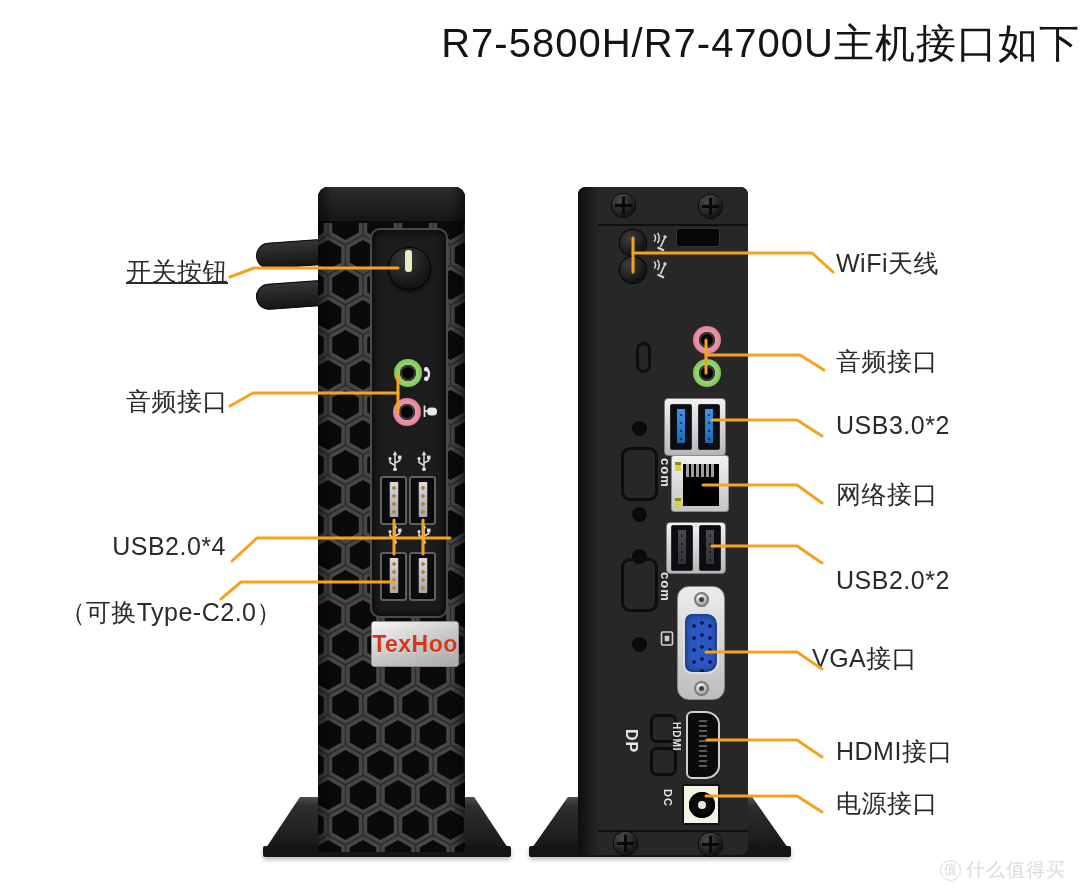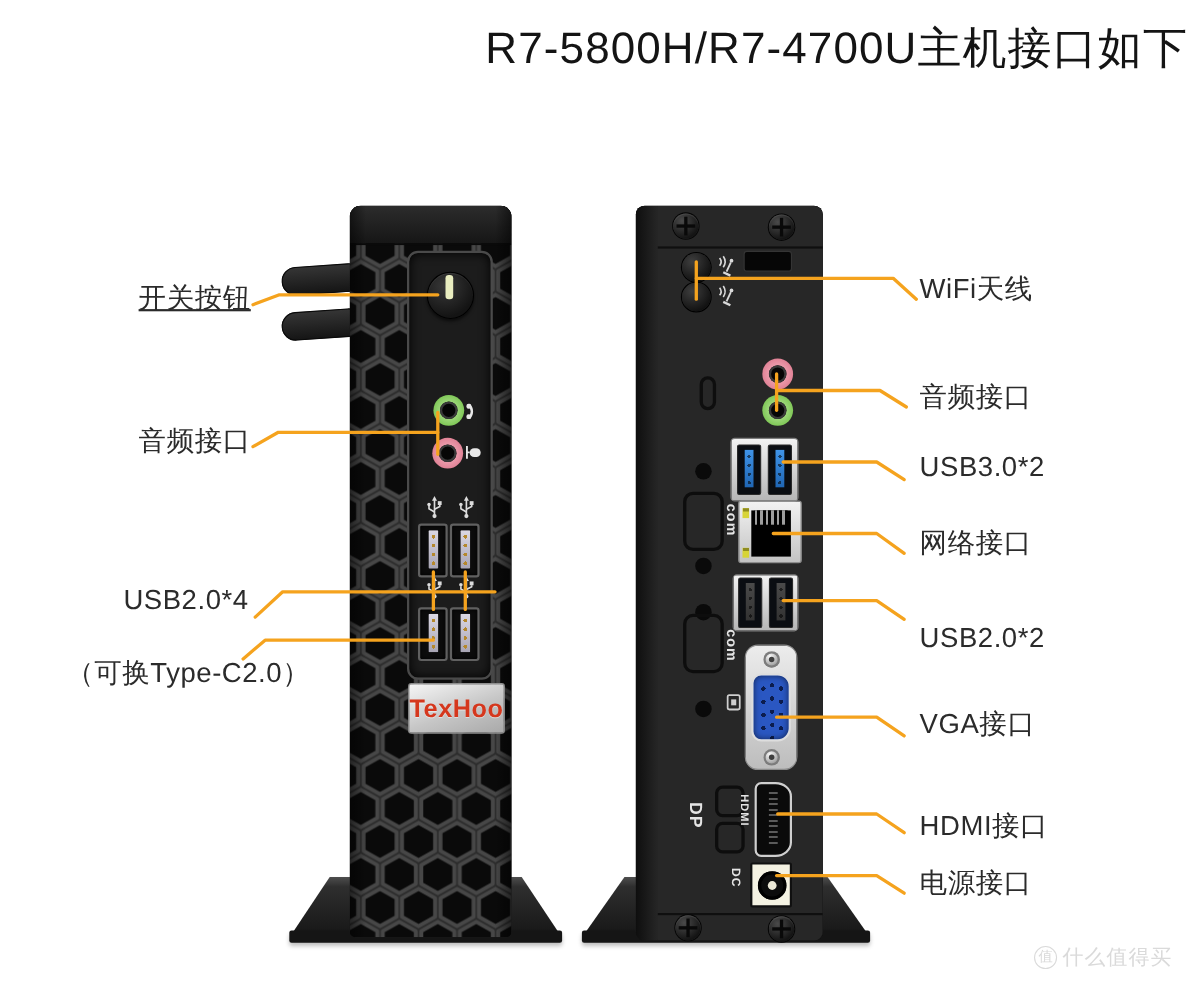--- a/index.html
+++ b/index.html
@@ -443,21 +443,21 @@
   <div class="lbl right-align" style="right:854px; top:532px;">USB2.0*4</div>
   <div class="lbl right-align" style="right:798px; top:598px;">（可换Type-C2.0）</div>
 
   <div class="lbl" style="left:836px; top:249px;">WiFi天线</div>
   <div class="lbl" style="left:836px; top:347px;">音频接口</div>
   <div class="lbl" style="left:836px; top:411px;">USB3.0*2</div>
   <div class="lbl" style="left:836px; top:480px;">网络接口</div>
   <div class="lbl" style="left:836px; top:540px;margin-top:26px;">
     <div>USB2.0*2</div>
   </div>
-  <div class="lbl" style="left:836px; top:644px;">VGA接口</div>
+  <div class="lbl" style="left:812px; top:644px;">VGA接口</div>
   <div class="lbl" style="left:836px; top:737px;">HDMI接口</div>
   <div class="lbl" style="left:836px; top:789px;">电源接口</div>
 
   <div class="watermark">
     <div class="badge">值</div>
     <div class="wtext">什么值得买</div>
   </div>
 
 </div>
 

